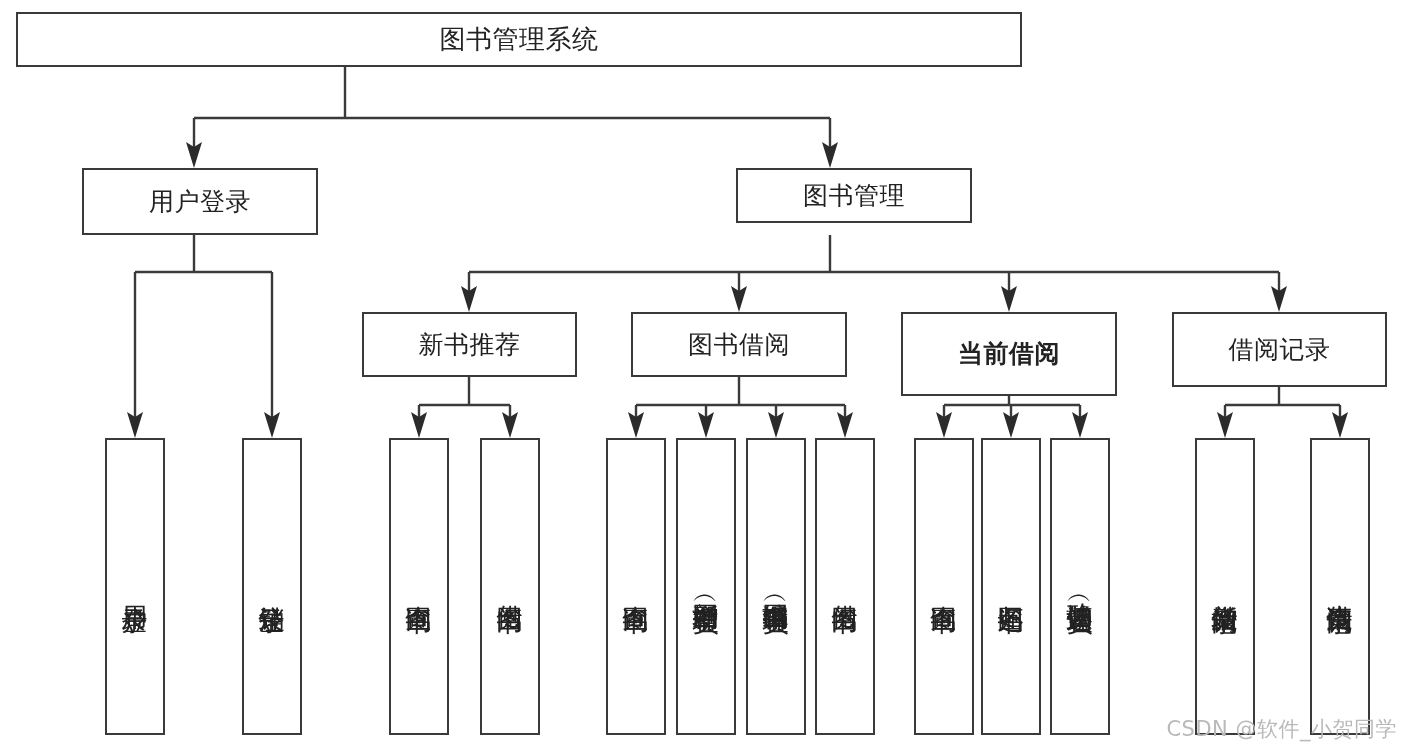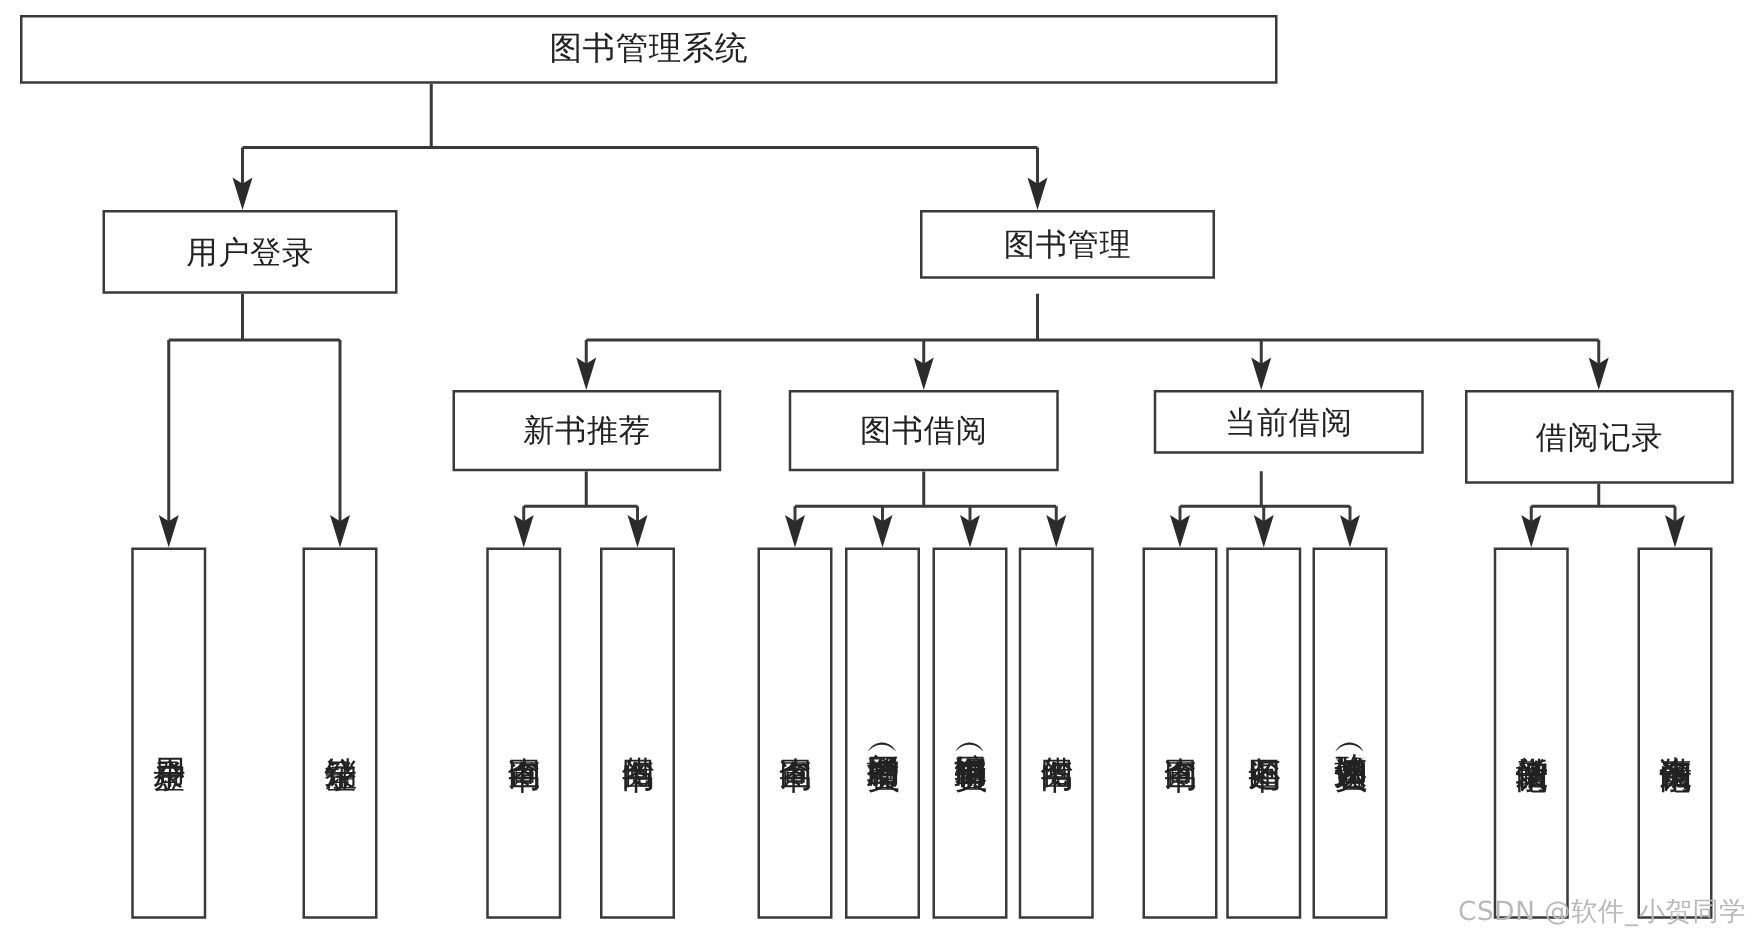--- a/index.html
+++ b/index.html
@@ -146,21 +146,21 @@
   <div class="node horiz" style="left:712px; top:168px; width:236px; height:55px;margin-left:24px;">
     <span class="label">图书管理</span>
   </div>
 
   <div class="node horiz" style="left:631px; top:312px; width:216px; height:65px;">
     <span class="label">图书借阅</span>
   </div>
   <div class="node horiz" style="left:362px; top:312px; width:215px; height:65px;">
     <span class="label">新书推荐</span>
   </div>
-  <div class="node horiz" style="left:923px; top:312px; width:216px; height:51px;">
+  <div class="node horiz" style="left:901px; top:312px; width:216px; height:84px;font-weight:bold;">
     <span class="label">当前借阅</span>
   </div>
   <div class="node horiz" style="left:1172px; top:312px; width:215px; height:75px;">
     <span class="label">借阅记录</span>
   </div>
 
   <div class="node vert" style="left:105px; top:438px; width:60px; height:297px;">
     <span class="label">用户登录</span>
   </div>
   <div class="node vert" style="left:242px; top:438px; width:60px; height:297px;">

